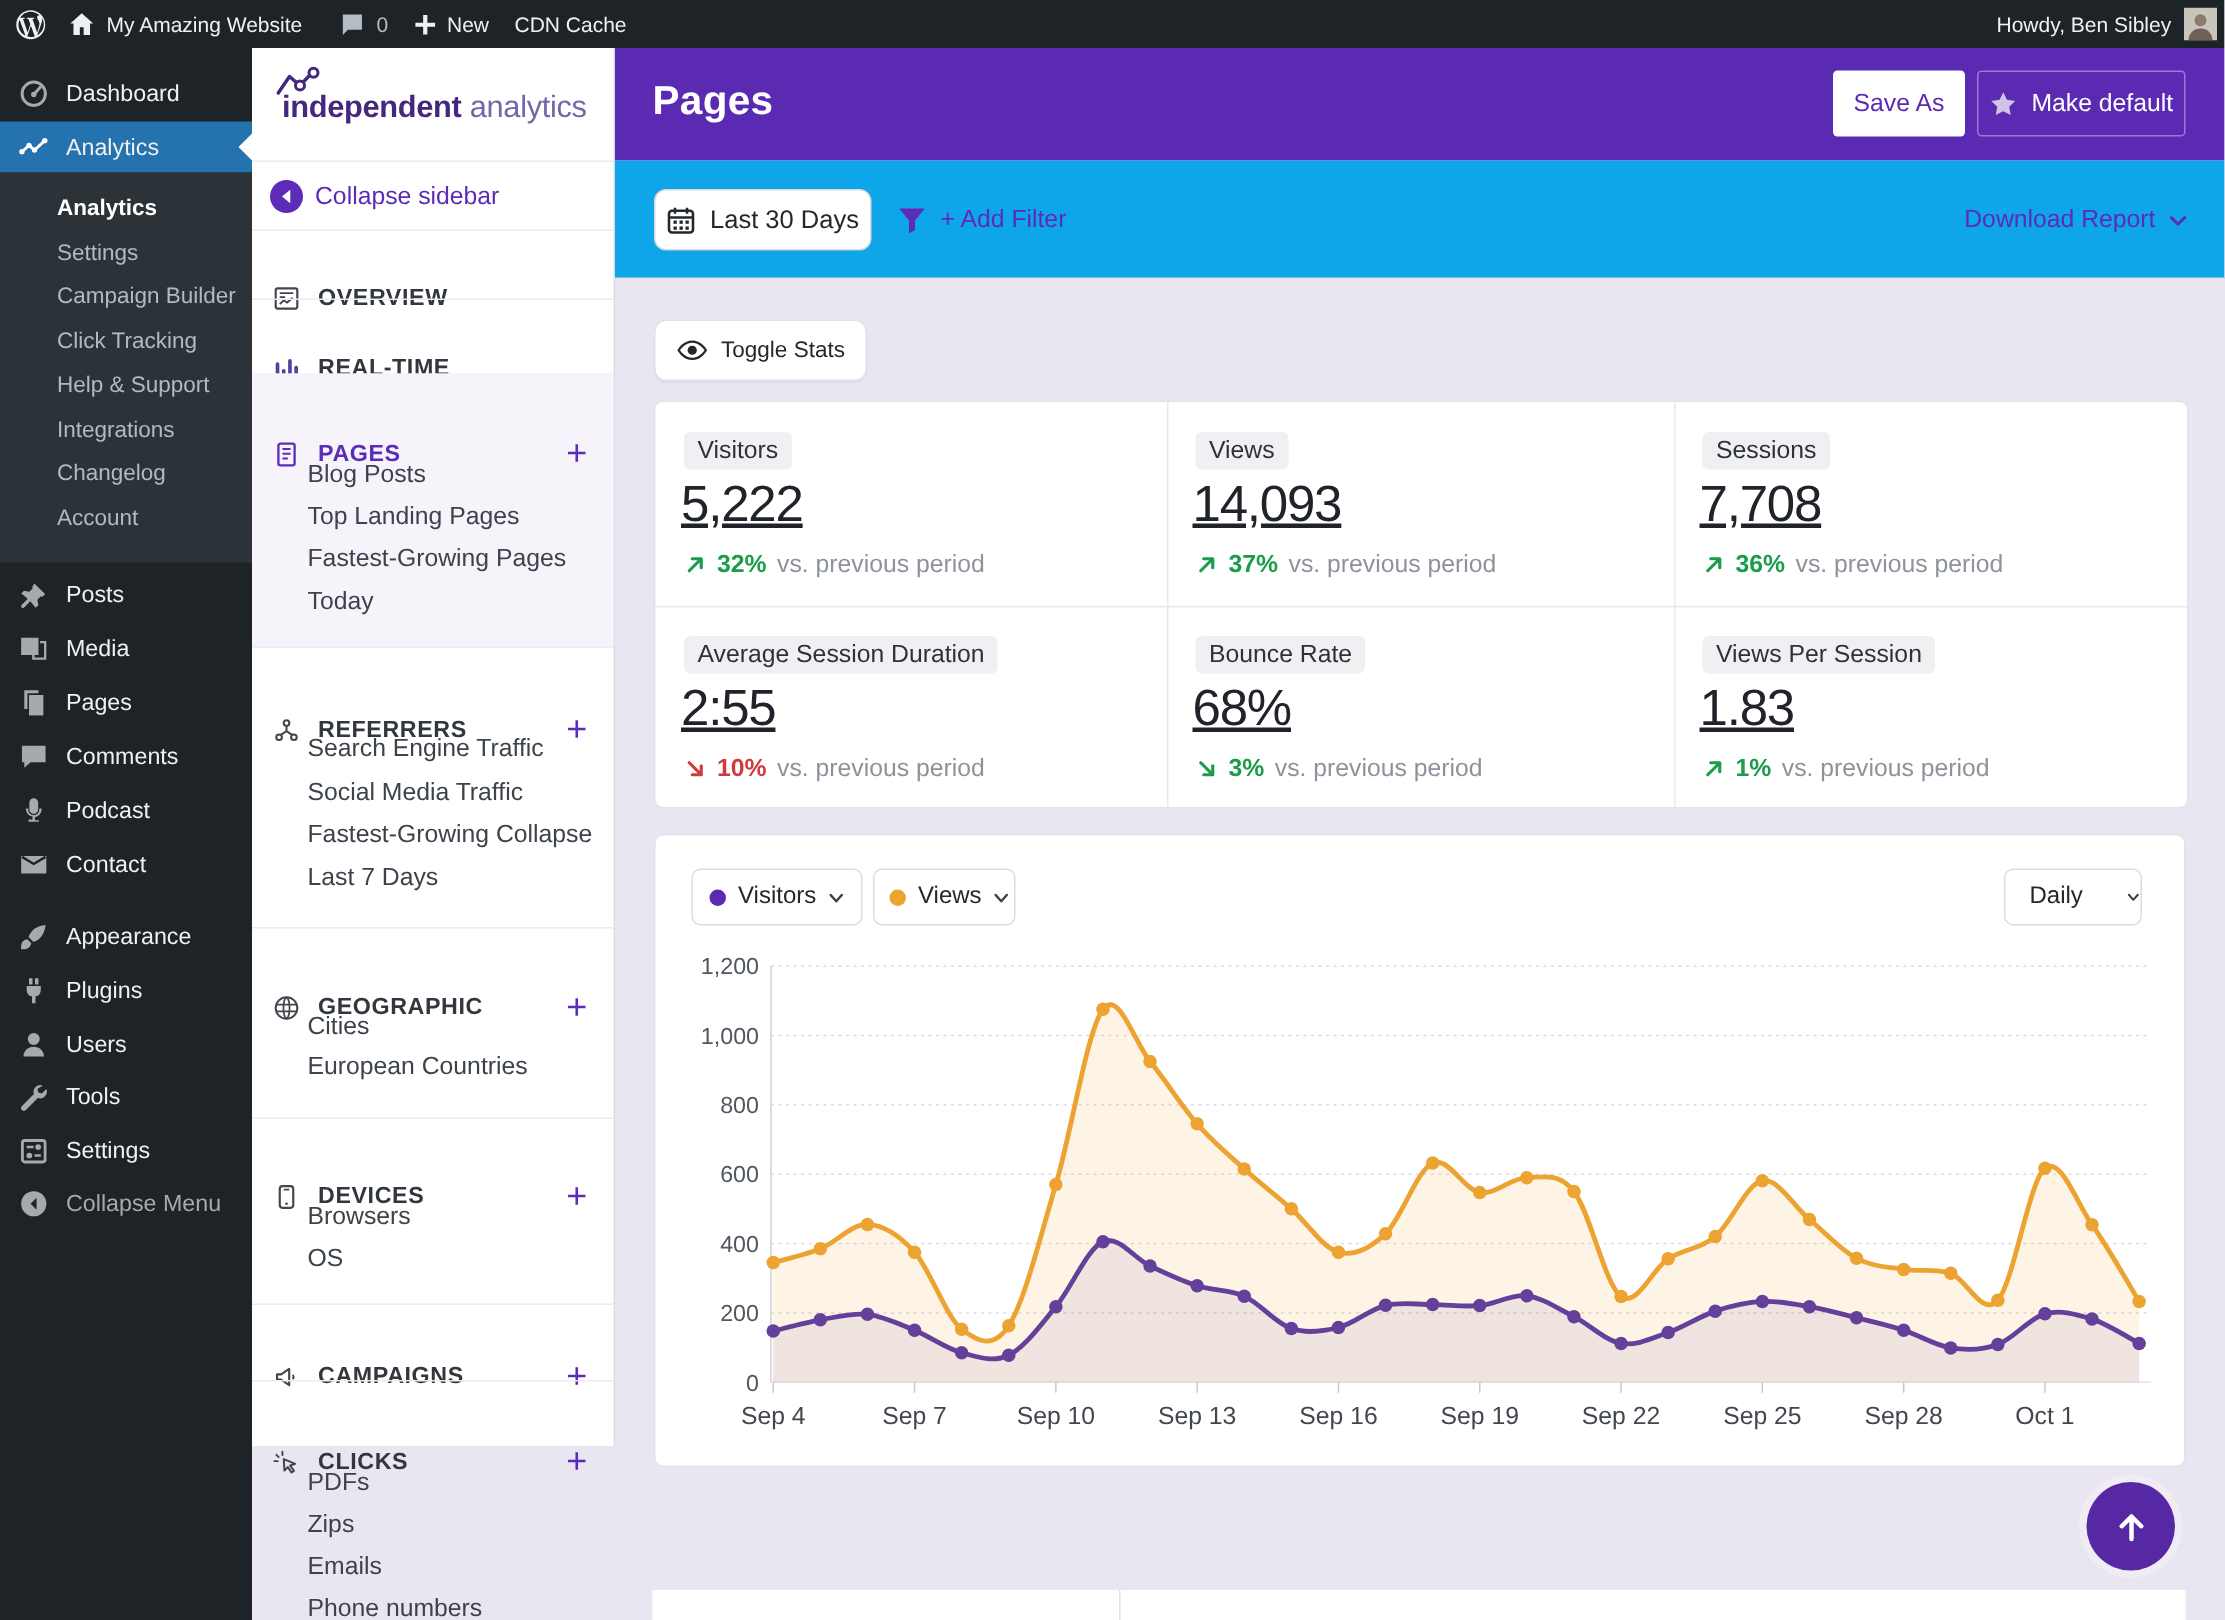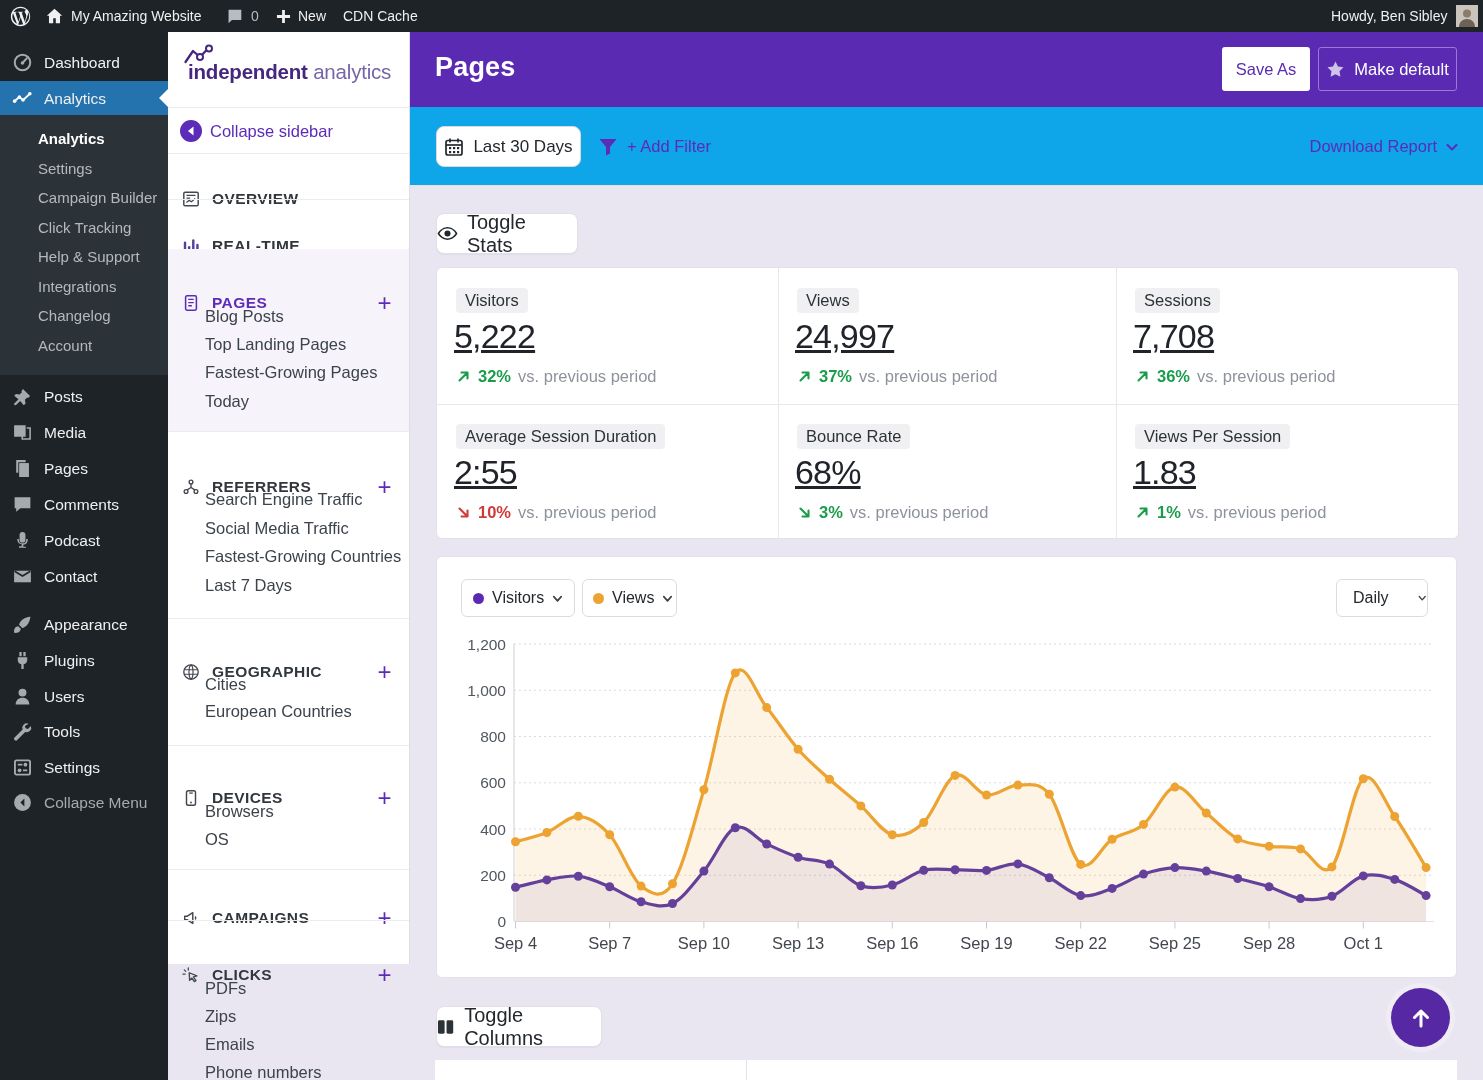--- a/index.html
+++ b/index.html
@@ -35,21 +35,21 @@
 #pheader { position:absolute; left:0; top:0; width:1073px; height:75px; background:#5b2ab3; }
 #pheader h1 { position:absolute; left:25px; top:20px; font-size:27px; font-weight:700; color:#fff; letter-spacing:.2px; }
 .btn { display:flex; align-items:center; justify-content:center; border-radius:3px; font-size:16.5px; }
 #saveas { position:absolute; left:812px; top:15px; width:88px; height:44px; background:#fff; color:#5b2ab3; font-weight:400; }
 #makedef { position:absolute; left:908px; top:15px; width:139px; height:44px; border:1px solid #9a7ad0; color:#fff; }
 #filterbar { position:absolute; left:0; top:75px; width:1073px; height:79px; background:#0ea5e9; border-bottom:1px solid #e4e2e8; }
 #datebtn { position:absolute; left:26px; top:19px; width:145px; height:41px; background:#fff; border:1px solid #d9d9de; border-radius:8px; color:#23282d; font-size:17px; }
 #addfilter { position:absolute; left:188px; top:19px; height:41px; display:flex; align-items:center; color:#5c2bb8; font-size:16.5px; }
 #dlreport { position:absolute; right:24px; top:19px; height:41px; display:flex; align-items:center; color:#5c2bb8; font-size:16.5px; }
 
-.whitebtn { background:#fff; border:1px solid #e2e0e6; border-radius:8px; color:#23282d; font-size:20px; box-shadow:0 1px 1px rgba(40,30,80,.05); }
+.whitebtn { background:#fff; border:1px solid #e2e0e6; border-radius:8px; color:#23282d; font-size:15px; box-shadow:0 1px 1px rgba(40,30,80,.05); }
 #togglestats { position:absolute; left:26px; top:181px; width:142px; height:41px; }
 #togglecols { position:absolute; left:26px; top:974px; width:166px; height:41px; }
 
 #statcard { position:absolute; left:26px; top:235px; width:1023px; height:272px; background:#fff; border:1px solid #e4e1ea; border-radius:6px; }
 .pill { position:absolute; left:19px; top:20px; height:25px; display:inline-flex; align-items:center; padding:0 9px; background:#f0f0f2; border-radius:4px; font-size:16.5px; color:#2c3338; }
 .bignum { position:absolute; left:17px; top:51px; font-size:34px; letter-spacing:-0.8px; color:#20242a; line-height:1;text-decoration:underline; }
 .cmp { position:absolute; left:19px; top:99px; font-size:16.5px; color:#8d929b; display:flex; align-items:center; }
 .cmp b { font-weight:700; }
 .green { color:#1a9c4b; }
 .red { color:#d23a3a; }
@@ -212,21 +212,21 @@
   <div class="iadiv" style="top:399px"></div>
 
   <div class="iarow sect-head" style="top:422px;height:25px"><svg class="ic" viewBox="0 0 20 20">
         <circle cx="10" cy="4.5" r="2.1" fill="none" stroke="#42474e" stroke-width="1.5"></circle>
         <circle cx="4.5" cy="15" r="2.1" fill="none" stroke="#42474e" stroke-width="1.5"></circle>
         <circle cx="15.5" cy="15" r="2.1" fill="none" stroke="#42474e" stroke-width="1.5"></circle>
         <path d="M10 6.5v4M10 10.5l-4.2 2.7M10 10.5l4.2 2.7" stroke="#42474e" stroke-width="1.5"></path>
       </svg>REFERRERS<span class="plus">+</span></div>
   <div class="iasub" style="top:458px">Search Engine Traffic</div>
   <div class="iasub" style="top:487px">Social Media Traffic</div>
-  <div class="iasub" style="top:515px">Fastest-Growing Countries</div>
+  <div class="iasub" style="top:515px">Fastest-Growing Collapse</div>
   <div class="iasub" style="top:544px">Last 7 Days</div>
   <div class="iadiv" style="top:586px"></div>
 
   <div class="iarow sect-head" style="top:607px;height:25px"><svg class="ic" viewBox="0 0 20 20">
         <circle cx="10" cy="10" r="8" fill="none" stroke="#42474e" stroke-width="1.5"></circle>
         <path d="M10 2c-3 2.2-3 13.8 0 16M10 2c3 2.2 3 13.8 0 16M2.5 7.5h15M2.5 12.5h15" fill="none" stroke="#42474e" stroke-width="1.3"></path>
       </svg>GEOGRAPHIC<span class="plus">+</span></div>
   <div class="iasub" style="top:643px">Cities</div>
   <div class="iasub" style="top:670px">European Countries</div>
   <div class="iadiv" style="top:713px"></div>
@@ -297,21 +297,21 @@
 <div class="abs" style="left:0;top:136px;width:1021px;height:1px;background:#e9e7ee"></div>
 <div class="abs" style="left:0px;top:0px;width:341px;height:136px">
   <span class="pill">Visitors</span>
   <div class="bignum">5,222</div>
   <div class="cmp"><svg class="arr" width="15" height="15" viewBox="0 0 15 15" style="margin-right:7px">
             <path d="M3.5 11.5L11 4M5.5 3.5H11.5V9.5" fill="none" stroke="#1a9c4b" stroke-width="2.1" stroke-linecap="round" stroke-linejoin="round"></path>
           </svg><b class="pct green">32%</b> vs. previous period</div>
 </div>
 <div class="abs" style="left:341px;top:0px;width:341px;height:136px">
   <span class="pill">Views</span>
-  <div class="bignum">24,997</div>
+  <div class="bignum">14,093</div>
   <div class="cmp"><svg class="arr" width="15" height="15" viewBox="0 0 15 15" style="margin-right:7px">
             <path d="M3.5 11.5L11 4M5.5 3.5H11.5V9.5" fill="none" stroke="#1a9c4b" stroke-width="2.1" stroke-linecap="round" stroke-linejoin="round"></path>
           </svg><b class="pct green">37%</b> vs. previous period</div>
 </div>
 <div class="abs" style="left:679px;top:0px;width:341px;height:136px">
   <span class="pill">Sessions</span>
   <div class="bignum">7,708</div>
   <div class="cmp"><svg class="arr" width="15" height="15" viewBox="0 0 15 15" style="margin-right:7px">
             <path d="M3.5 11.5L11 4M5.5 3.5H11.5V9.5" fill="none" stroke="#1a9c4b" stroke-width="2.1" stroke-linecap="round" stroke-linejoin="round"></path>
           </svg><b class="pct green">36%</b> vs. previous period</div>
@@ -449,24 +449,20 @@
           <circle cx="1268.1" cy="885.8" r="4.5"></circle>
           <circle cx="1299.5" cy="897.6" r="4.5"></circle>
           <circle cx="1330.9" cy="895.3" r="4.5"></circle>
           <circle cx="1362.3" cy="874.9" r="4.5"></circle>
           <circle cx="1393.7" cy="878.4" r="4.5"></circle>
           <circle cx="1425.1" cy="894.6" r="4.5"></circle>
         </g>
 </svg>
 </div>
 
-  <div class="btn whitebtn" id="togglecols"><svg width="18" height="18" viewBox="0 0 18 18" style="margin-right:10px">
-        <rect x="1" y="2" width="7" height="14" rx="1.5" fill="#2c3338"></rect>
-        <rect x="10" y="2" width="7" height="14" rx="1.5" fill="#2c3338"></rect>
-      </svg>Toggle Columns</div>
 
   <div id="bottomtable">
       <div class="tdiv"></div>
     </div>
 </div>
 
 <div id="fab">
     <svg width="26" height="26" viewBox="0 0 26 26">
       <path d="M13 21V6M6.5 12.5L13 6l6.5 6.5" fill="none" stroke="#fff" stroke-width="3" stroke-linecap="round" stroke-linejoin="round"></path>
     </svg>

